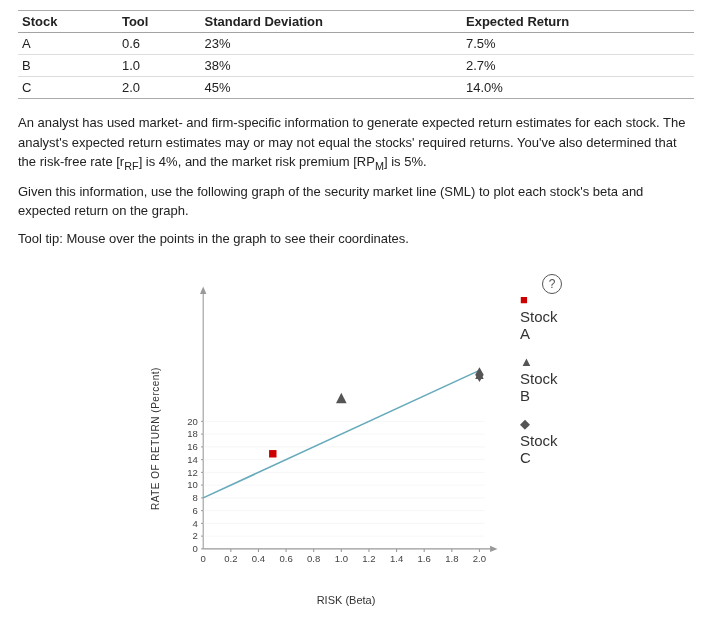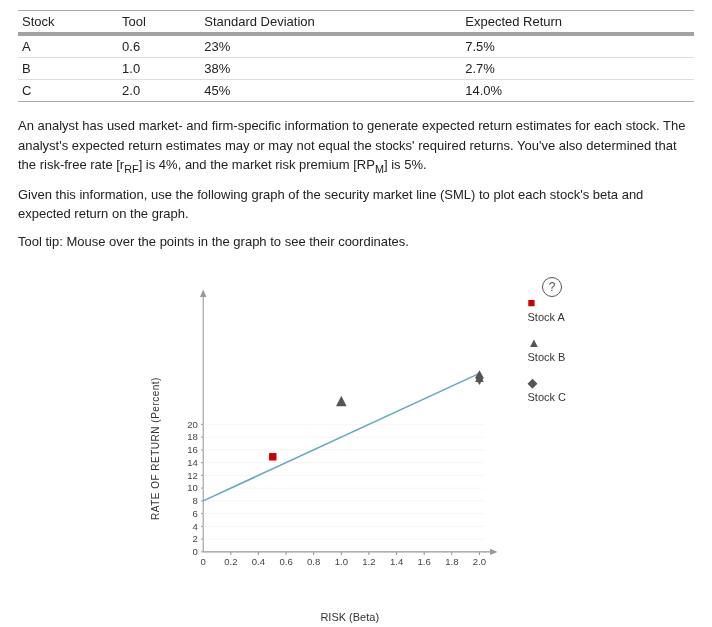--- a/index.html
+++ b/index.html
@@ -16,23 +16,23 @@
     
     .stock-table {
       width: 100%;
       border-collapse: collapse;
       margin-bottom: 14px;
       font-size: 13px;
     }
     .stock-table th {
       text-align: left;
       padding: 3px 12px 3px 4px;
-      border-bottom: 4px solid #a3a3a3;
+      border-bottom: 1px solid #a3a3a3;
       border-top: 1px solid #aaa;
-      font-weight: normal;
+      font-weight: bold;
       font-size: 13px;
     }
     .stock-table td {
       padding: 3px 12px 3px 4px;
       border-bottom: 1px solid #ddd;
       font-size: 13px;
     }
     .stock-table tr:last-child td {
       border-bottom: 1px solid #aaa;
     }
@@ -110,30 +110,30 @@
     .legend-item {
       display: flex;
       flex-direction: column;
       align-items: flex-start;
     }
     .legend-symbol {
       font-size: 13px;
       margin-bottom: 1px;
     }
     .legend-label {
-      font-size: 11px;
+      font-size: 15px;
       color: #333;
     }
 
     
     .x-axis-label {
       text-align: center;
       font-size: 11px;
       color: #333;
-      margin-top: 16px;
+      margin-top: 2px;
       margin-left: 20px;
     }
   </style>
 </head>
 <body>
 
 <table class="stock-table">
   <thead>
     <tr>
       <th>Stock</th>

